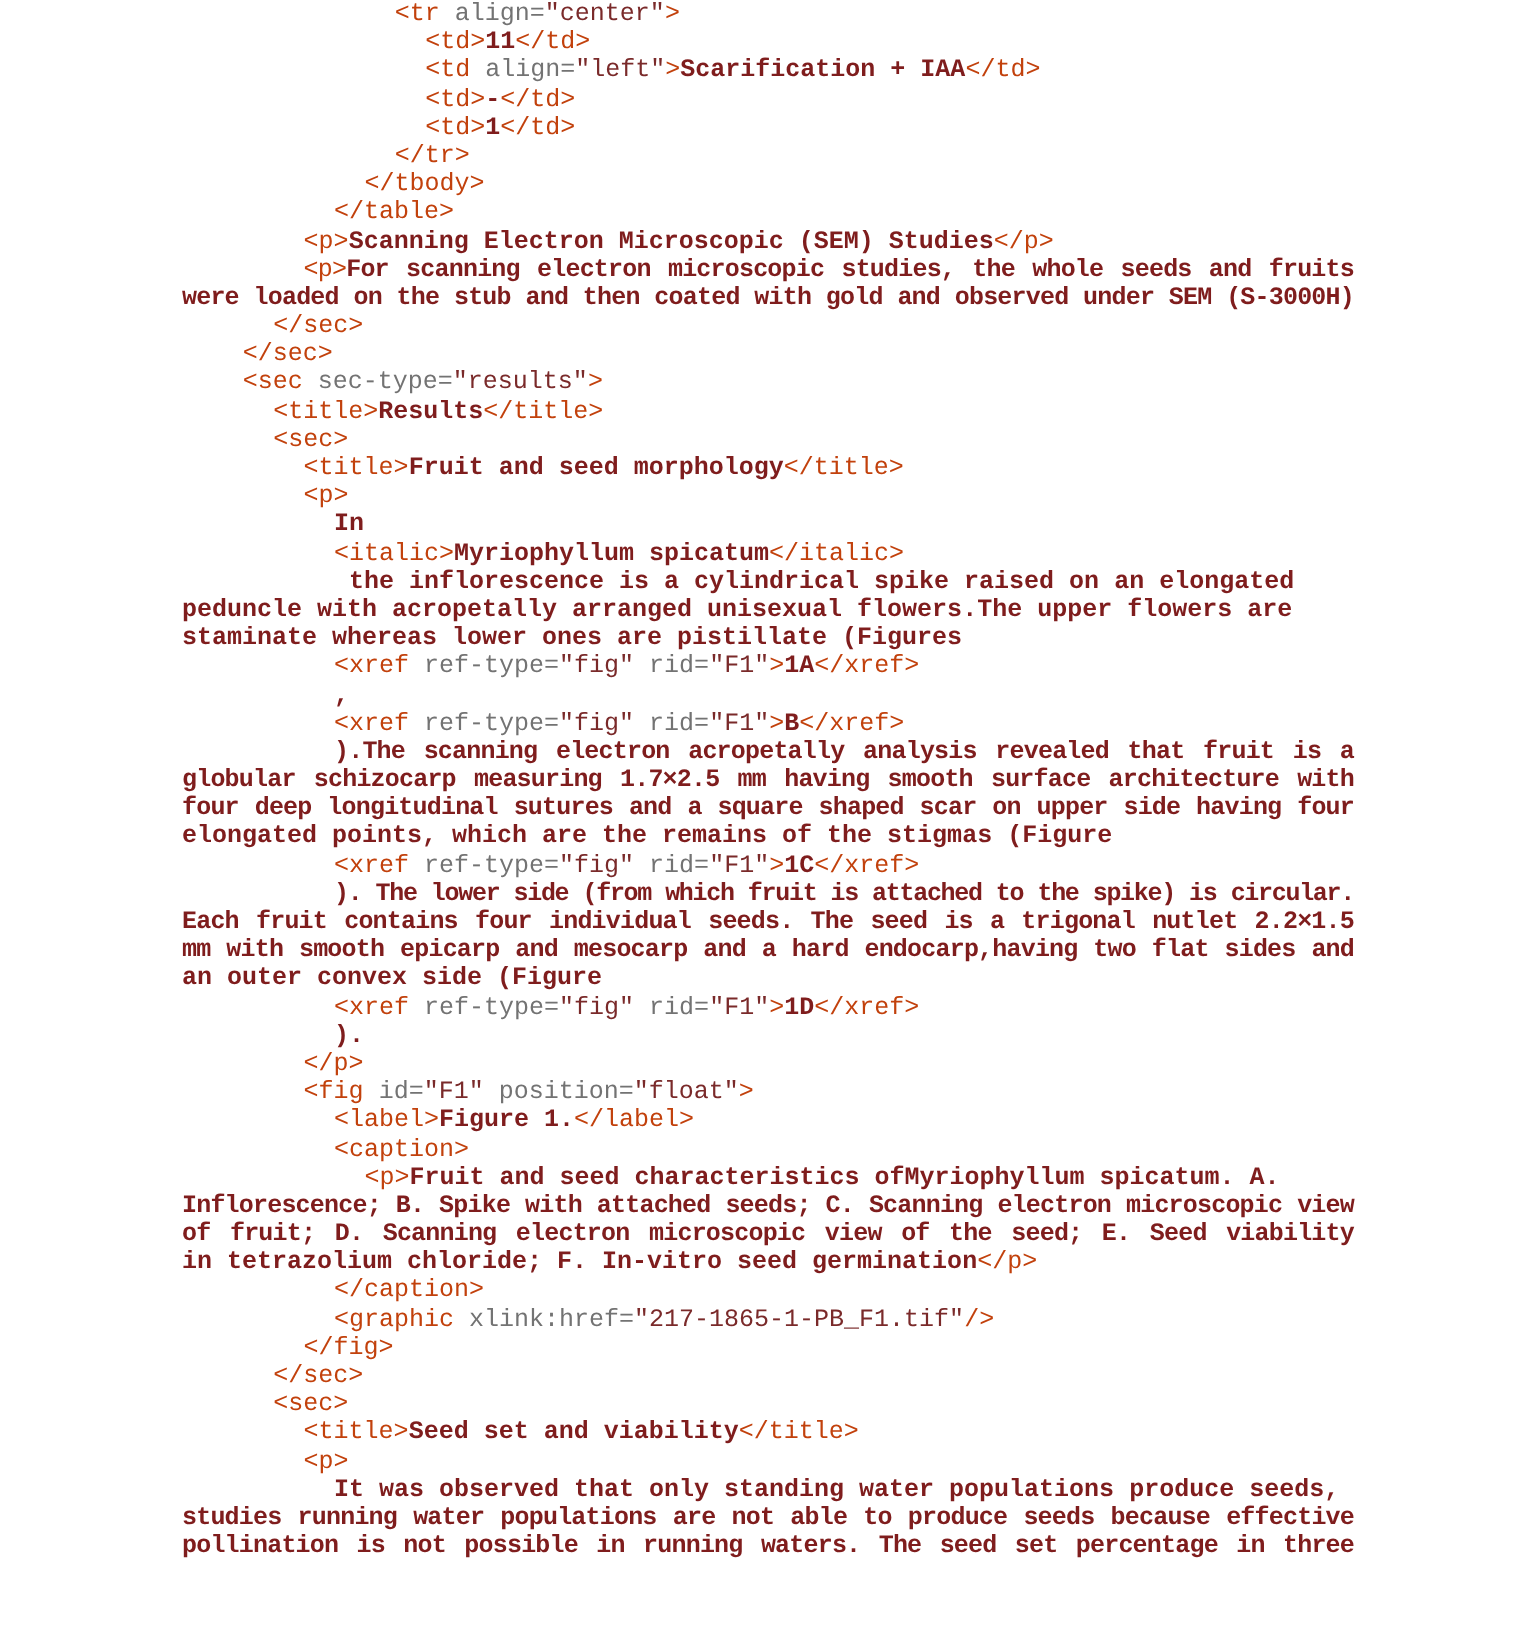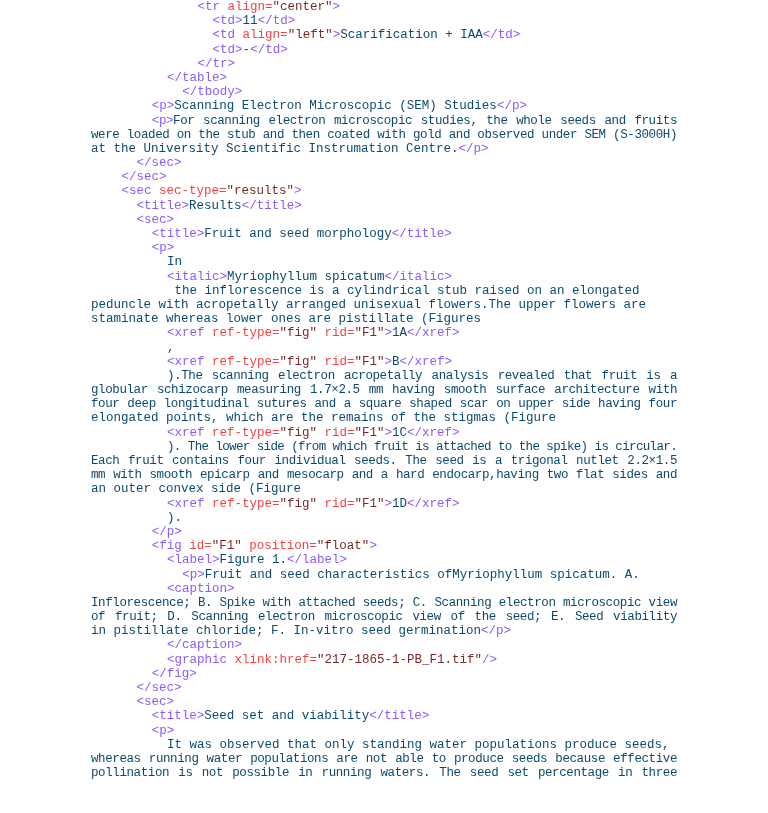--- a/index.html
+++ b/index.html
@@ -5,77 +5,77 @@
   html, body { margin:0; padding:0; background:#ffffff; }
   body { width:768px; height:813px; position:relative; overflow:hidden; }
   .src { position:absolute; left:91px; top:0; width:586px;
          font-family:"Liberation Mono", "DejaVu Sans Mono", monospace; font-size:12.5px; }
   .ln { box-sizing:border-box; width:586px; height:14.2px; line-height:14.2px;
         white-space:pre; overflow:visible; }
   .ln.j  { white-space:nowrap; text-align:justify; text-align-last:justify; letter-spacing:-0.4px; }
   .ln.j2 { white-space:nowrap; text-align:justify; text-align-last:justify; letter-spacing:-0.65px; }
   .i0{padding-left:0} .i2{padding-left:30.4px} .i3{padding-left:45.6px} .i4{padding-left:60.8px}
   .i5{padding-left:76px} .i6{padding-left:91.2px} .i7{padding-left:106.4px} .i8{padding-left:121.6px}
-  .t { color:#8b5cf6; font-weight:normal; }
-  .a { color:#ef4444; font-weight:normal; }
+  .t { color:#c2410c; font-weight:normal; }
+  .a { color:#737373; font-weight:normal; }
   .v { color:#7a2a2a; font-weight:normal; }
-  .x { color:#0c4a6e; font-weight:normal; }
+  .x { color:#7f1d1d; font-weight:bold; }
 </style>
 </head>
 <body>
 
 <div class="src">
   <div class="ln i7"><span class="t">&lt;tr</span><span class="a"> align=</span><span class="v">"center"</span><span class="t">&gt;</span></div>
   <div class="ln i8"><span class="t">&lt;td&gt;</span><span class="x">11</span><span class="t">&lt;/td&gt;</span></div>
   <div class="ln i8"><span class="t">&lt;td</span><span class="a"> align=</span><span class="v">"left"</span><span class="t">&gt;</span><span class="x">Scarification + IAA</span><span class="t">&lt;/td&gt;</span></div>
   <div class="ln i8"><span class="t">&lt;td&gt;</span><span class="x">-</span><span class="t">&lt;/td&gt;</span></div>
+  <div class="ln i8"><span class="t">&lt;td&gt;</span><span class="x">1</span><span class="t">&lt;/td&gt;</span></div>
   <div class="ln i7"><span class="t">&lt;/tr&gt;</span></div>
+  <div class="ln i6"><span class="t">&lt;/tbody&gt;</span></div>
   <div class="ln i5"><span class="t">&lt;/table&gt;</span></div>
-  <div class="ln i6"><span class="t">&lt;/tbody&gt;</span></div>
   <div class="ln i4"><span class="t">&lt;p&gt;</span><span class="x">Scanning Electron Microscopic (SEM) Studies</span><span class="t">&lt;/p&gt;</span></div>
   <div class="ln i4 j"><span class="t">&lt;p&gt;</span><span class="x">For scanning electron microscopic studies, the whole seeds and fruits</span></div>
   <div class="ln i0 j"><span class="x">were loaded on the stub and then coated with gold and observed under SEM (S-3000H)</span></div>
-  <div class="ln i0"><span class="x">at the University Scientific Instrumation Centre.</span><span class="t">&lt;/p&gt;</span></div>
   <div class="ln i3"><span class="t">&lt;/sec&gt;</span></div>
   <div class="ln i2"><span class="t">&lt;/sec&gt;</span></div>
   <div class="ln i2"><span class="t">&lt;sec</span><span class="a"> sec-type=</span><span class="v">"results"</span><span class="t">&gt;</span></div>
   <div class="ln i3"><span class="t">&lt;title&gt;</span><span class="x">Results</span><span class="t">&lt;/title&gt;</span></div>
   <div class="ln i3"><span class="t">&lt;sec&gt;</span></div>
   <div class="ln i4"><span class="t">&lt;title&gt;</span><span class="x">Fruit and seed morphology</span><span class="t">&lt;/title&gt;</span></div>
   <div class="ln i4"><span class="t">&lt;p&gt;</span></div>
   <div class="ln i5"><span class="x">In</span></div>
   <div class="ln i5"><span class="t">&lt;italic&gt;</span><span class="x">Myriophyllum spicatum</span><span class="t">&lt;/italic&gt;</span></div>
-  <div class="ln i5"><span class="x"> the inflorescence is a cylindrical stub raised on an elongated</span></div>
+  <div class="ln i5"><span class="x"> the inflorescence is a cylindrical spike raised on an elongated</span></div>
   <div class="ln i0"><span class="x">peduncle with acropetally arranged unisexual flowers.The upper flowers are</span></div>
   <div class="ln i0"><span class="x">staminate whereas lower ones are pistillate (Figures</span></div>
   <div class="ln i5"><span class="t">&lt;xref</span><span class="a"> ref-type=</span><span class="v">"fig"</span><span class="a"> rid=</span><span class="v">"F1"</span><span class="t">&gt;</span><span class="x">1A</span><span class="t">&lt;/xref&gt;</span></div>
   <div class="ln i5"><span class="x">,</span></div>
   <div class="ln i5"><span class="t">&lt;xref</span><span class="a"> ref-type=</span><span class="v">"fig"</span><span class="a"> rid=</span><span class="v">"F1"</span><span class="t">&gt;</span><span class="x">B</span><span class="t">&lt;/xref&gt;</span></div>
   <div class="ln i5 j"><span class="x">).The scanning electron acropetally analysis revealed that fruit is a</span></div>
   <div class="ln i0 j"><span class="x">globular schizocarp measuring 1.7×2.5 mm having smooth surface architecture with</span></div>
   <div class="ln i0 j"><span class="x">four deep longitudinal sutures and a square shaped scar on upper side having four</span></div>
   <div class="ln i0"><span class="x">elongated points, which are the remains of the stigmas (Figure</span></div>
   <div class="ln i5"><span class="t">&lt;xref</span><span class="a"> ref-type=</span><span class="v">"fig"</span><span class="a"> rid=</span><span class="v">"F1"</span><span class="t">&gt;</span><span class="x">1C</span><span class="t">&lt;/xref&gt;</span></div>
   <div class="ln i5 j2"><span class="x">). The lower side (from which fruit is attached to the spike) is circular.</span></div>
   <div class="ln i0 j"><span class="x">Each fruit contains four individual seeds. The seed is a trigonal nutlet 2.2×1.5</span></div>
   <div class="ln i0 j"><span class="x">mm with smooth epicarp and mesocarp and a hard endocarp,having two flat sides and</span></div>
   <div class="ln i0"><span class="x">an outer convex side (Figure</span></div>
   <div class="ln i5"><span class="t">&lt;xref</span><span class="a"> ref-type=</span><span class="v">"fig"</span><span class="a"> rid=</span><span class="v">"F1"</span><span class="t">&gt;</span><span class="x">1D</span><span class="t">&lt;/xref&gt;</span></div>
   <div class="ln i5"><span class="x">).</span></div>
   <div class="ln i4"><span class="t">&lt;/p&gt;</span></div>
   <div class="ln i4"><span class="t">&lt;fig</span><span class="a"> id=</span><span class="v">"F1"</span><span class="a"> position=</span><span class="v">"float"</span><span class="t">&gt;</span></div>
   <div class="ln i5"><span class="t">&lt;label&gt;</span><span class="x">Figure 1.</span><span class="t">&lt;/label&gt;</span></div>
+  <div class="ln i5"><span class="t">&lt;caption&gt;</span></div>
   <div class="ln i6"><span class="t">&lt;p&gt;</span><span class="x">Fruit and seed characteristics ofMyriophyllum spicatum. A.</span></div>
-  <div class="ln i5"><span class="t">&lt;caption&gt;</span></div>
   <div class="ln i0 j"><span class="x">Inflorescence; B. Spike with attached seeds; C. Scanning electron microscopic view</span></div>
   <div class="ln i0 j"><span class="x">of fruit; D. Scanning electron microscopic view of the seed; E. Seed viability</span></div>
-  <div class="ln i0"><span class="x">in pistillate chloride; F. In-vitro seed germination</span><span class="t">&lt;/p&gt;</span></div>
+  <div class="ln i0"><span class="x">in tetrazolium chloride; F. In-vitro seed germination</span><span class="t">&lt;/p&gt;</span></div>
   <div class="ln i5"><span class="t">&lt;/caption&gt;</span></div>
   <div class="ln i5"><span class="t">&lt;graphic</span><span class="a"> xlink:href=</span><span class="v">"217-1865-1-PB_F1.tif"</span><span class="t">/&gt;</span></div>
   <div class="ln i4"><span class="t">&lt;/fig&gt;</span></div>
   <div class="ln i3"><span class="t">&lt;/sec&gt;</span></div>
   <div class="ln i3"><span class="t">&lt;sec&gt;</span></div>
   <div class="ln i4"><span class="t">&lt;title&gt;</span><span class="x">Seed set and viability</span><span class="t">&lt;/title&gt;</span></div>
   <div class="ln i4"><span class="t">&lt;p&gt;</span></div>
   <div class="ln i5"><span class="x">It was observed that only standing water populations produce seeds,</span></div>
-  <div class="ln i0 j"><span class="x">whereas running water populations are not able to produce seeds because effective</span></div>
+  <div class="ln i0 j"><span class="x">studies running water populations are not able to produce seeds because effective</span></div>
   <div class="ln i0 j"><span class="x">pollination is not possible in running waters. The seed set percentage in three</span></div>
 </div>
 
 </body></html>

